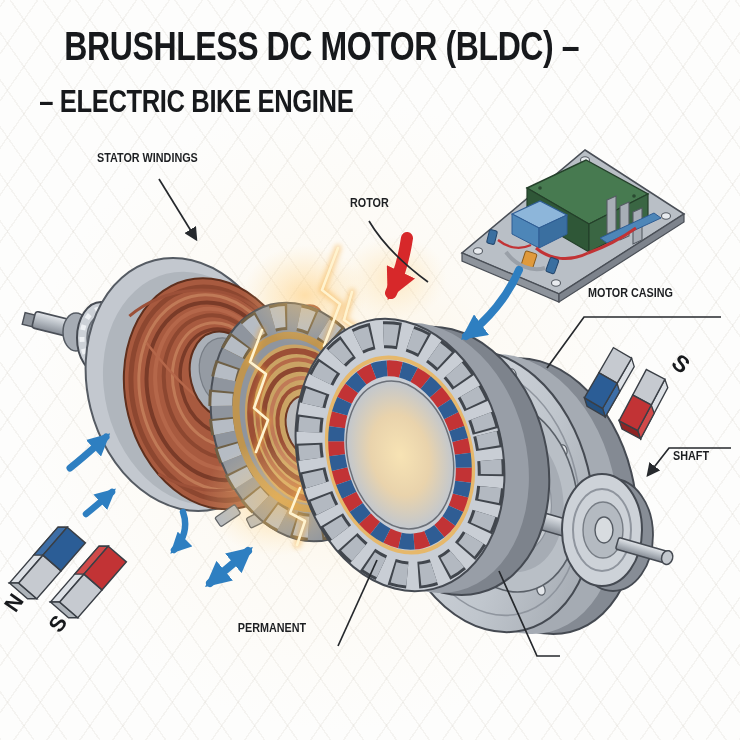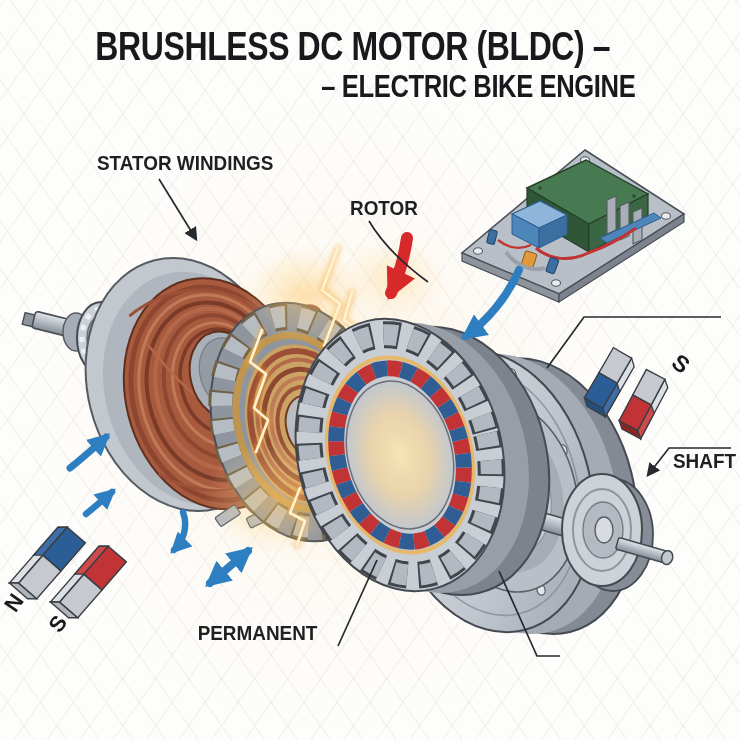--- a/index.html
+++ b/index.html
@@ -4,26 +4,26 @@
 <style>
   html,body{margin:0;padding:0;background:#fff;}
   .stage{position:relative;width:740px;height:740px;overflow:hidden;
     font-family:"Liberation Sans","DejaVu Sans",sans-serif;
     background:
       radial-gradient(circle at 46% 56%, rgba(255,224,168,.38), rgba(255,236,205,.14) 30%, rgba(255,255,255,0) 55%),
       repeating-linear-gradient(55deg, rgba(188,180,166,.13) 0 1.5px, transparent 1.5px 27px),
       repeating-linear-gradient(-55deg, rgba(188,180,166,.13) 0 1.5px, transparent 1.5px 27px),
       #fdfdfc;}
   svg.scene{position:absolute;left:0;top:0;}
-  .ttl{position:absolute;left:0;top:25px;width:660px;text-align:right;color:#17191c;padding-left:15px;}
+  .ttl{position:absolute;left:0;top:25px;width:660px;text-align:left;color:#17191c;}
   .ttl .l1,.ttl .l2{display:block;line-height:1.05;font-weight:bold;letter-spacing:-.5px;}
   .ttl .l1 span,.ttl .l2 span{display:inline-block;transform:scaleX(.8);transform-origin:50% 50%;white-space:nowrap;}
   .ttl .l1{font-size:40px;}
-  .ttl .l2{font-size:32px;margin-top:3px;}
-  .lbl{position:absolute;font-weight:bold;font-size:21px;color:#1d1f22;line-height:1.18;white-space:nowrap;text-decoration:underline;}
+  .ttl .l2{font-size:32px;margin-top:18px;}
+  .lbl{position:absolute;font-weight:bold;font-size:12px;color:#1d1f22;line-height:1.18;white-space:nowrap;text-decoration:underline;}
   .lbl span{display:inline-block;transform:scaleX(.9);transform-origin:0 50%;}
   .lbl.ctr{text-align:center;}
   .lbl.ctr span{transform-origin:50% 50%;}
   .lbl.ctr div{white-space:nowrap;}
 </style>
 </head>
 <body>
 
 <div class="stage">
 
@@ -274,20 +274,21 @@
   </g>
 </svg>
 
 <div class="ttl">
   <div class="l1"><span>BRUSHLESS DC MOTOR (BLDC) –</span></div>
   <div class="l2"><span>– ELECTRIC BIKE ENGINE</span></div>
 </div>
 
 <div class="lbl" style="left:97px;top:151px"><span>STATOR WINDINGS</span></div>
 <div class="lbl" style="left:350px;top:196px"><span>ROTOR</span></div>
+<div class="lbl" style="left:588px;top:286px"><span>MOTOR CASING</span></div>
 <div class="lbl" style="left:673px;top:449px"><span>SHAFT</span></div>
-<div class="lbl ctr" style="left:189px;top:621px;width:138px">
+<div class="lbl ctr" style="left:203px;top:621px;width:138px">
   <div><span>PERMANENT</span></div>
 </div>
 <div class="lbl ctr" style="left:556px;top:640px;width:128px">
 </div>
 
 </div>
 
 </body></html>

